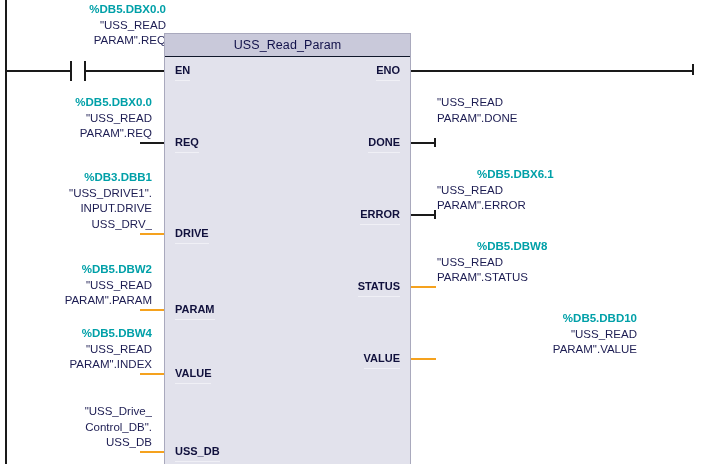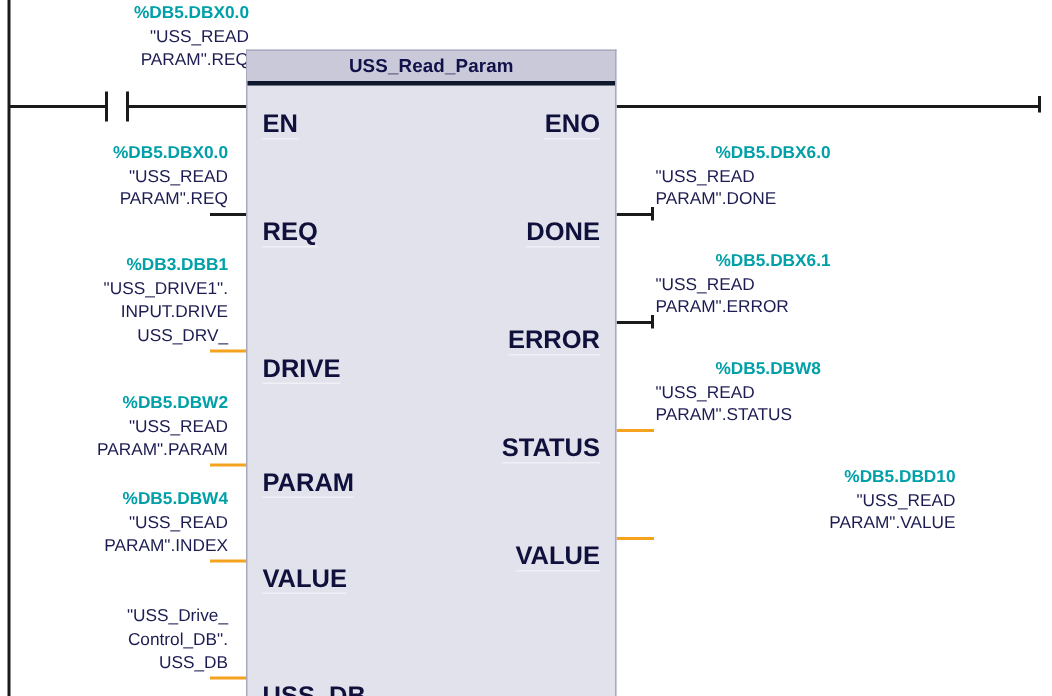--- a/index.html
+++ b/index.html
@@ -24,30 +24,30 @@
   .contact .bar.b2{left:14px;}
 
   
   .fb{
     position:absolute;left:164px;top:33px;width:247px;height:431px;
     background:#e2e2ec;border:1px solid #a9a9bd;border-bottom:none;
     box-sizing:border-box;
   }
   .fb-header{
     position:absolute;left:0;top:0;width:100%;height:23px;
-    background:#c9c9da;border-bottom:3px solid #0f172a;
+    background:#c9c9da;border-bottom:1px solid #0f172a;
     box-sizing:border-box;
     display:flex;align-items:center;justify-content:center;
-    font-size:12.5px;font-weight:bold;color:#11114a;letter-spacing:.1px;
+    font-size:12.5px;font-weight:normal;color:#11114a;letter-spacing:.1px;
   }
 
   
   .pin{
-    position:absolute;font-size:17px;font-weight:bold;color:#10103c;
-    white-space:nowrap;line-height:13px;margin-top:12px;
+    position:absolute;font-size:11px;font-weight:bold;color:#10103c;
+    white-space:nowrap;line-height:13px;
   }
   .pin.left{left:10px;}
   .pin.right{right:10px;text-align:right;}
   .pin .ul{
     position:absolute;left:0;right:0;bottom:-4px;height:1px;background:#f0f0f6;
   }
 
   
   .operand{position:absolute;white-space:nowrap;line-height:15.5px;font-size:11.5px;}
   .operand.left{text-align:right;}
@@ -112,21 +112,20 @@
   <div class="operand left" style="left:0px;top:404px;width:152px;">
     <span class="sym">"USS_Drive_</span>
     <span class="sym">Control_DB".</span>
     <span class="sym">USS_DB</span>
   </div>
   <div class="wire-orange" style="left:140px;top:451px;width:25px;"></div>
 
   <div class="wire-h" style="left:411px;top:142px;width:25px;"></div>
   <div class="arrow-tick" style="left:434px;top:138px;"></div>
   <div class="operand right" style="left:437px;top:95px;width:200px;">
-    <span class="addr">%DB5.DBX6.0</span>
     <span class="sym">"USS_READ</span>
     <span class="sym">PARAM".DONE</span>
   </div>
 
   <div class="wire-h" style="left:411px;top:214px;width:25px;"></div>
   <div class="arrow-tick" style="left:434px;top:210px;"></div>
   <div class="operand right" style="left:437px;top:167px;width:200px;">
     <span class="addr">%DB5.DBX6.1</span>
     <span class="sym">"USS_READ</span>
     <span class="sym">PARAM".ERROR</span>

